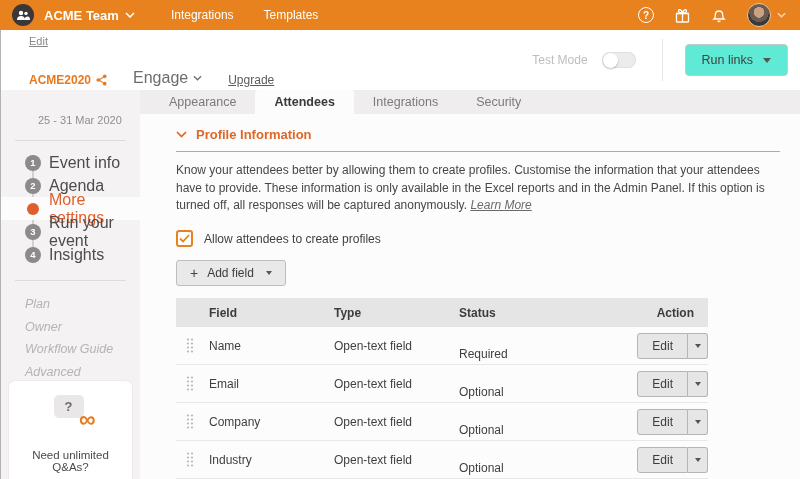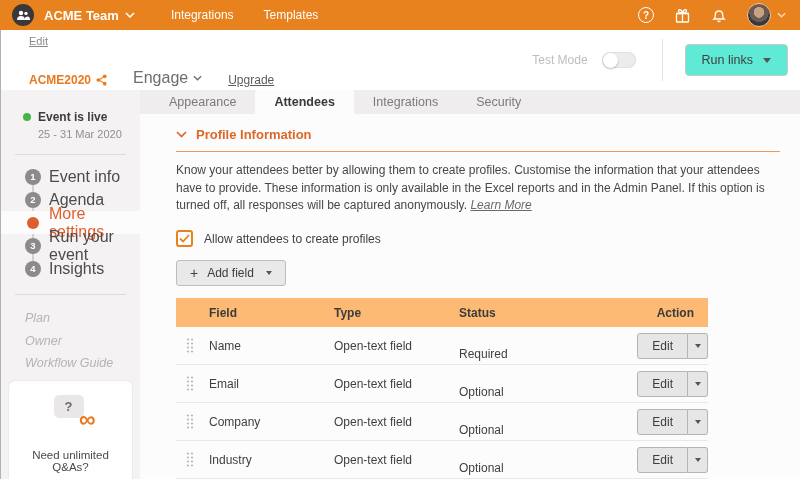--- a/index.html
+++ b/index.html
@@ -78,21 +78,21 @@
 
   .checkbox-row { margin-top:15px; display:flex; align-items:center; gap:11px; }
   .checkbox { width:17px; height:17px; border:2px solid #e8821e; border-radius:3px; background:#fff; display:flex; align-items:center; justify-content:center; cursor:pointer; }
   .checkbox-label { font-size:12px; color:#3f3f3f; }
 
   .addfield-btn { margin-top:13px; height:26px; padding:0 13px; background:#e9e9e9; border:1px solid #bdbdbd; border-radius:3px; display:inline-flex; align-items:center; gap:9px; font-size:12px; color:#3c3c3c; cursor:pointer; }
   .plus { font-size:14px; color:#444; line-height:1; }
 
   
   .ftable { margin-top:12px; width:532px; }
-  .thead { display:flex; align-items:center; height:29px; background:#fdba74; font-size:12px; font-weight:bold; color:#3c3c3c; }
+  .thead { display:flex; align-items:center; height:29px; background:#e5e5e5; font-size:12px; font-weight:bold; color:#3c3c3c; }
   .th-field { width:158px; padding-left:33px; }
   .th-type { width:125px; }
   .th-status { flex:1; }
   .th-action { width:70px; text-align:right; padding-right:14px; }
   .frow { display:flex; align-items:center; height:38px; border-bottom:1px solid #e9e8e8; font-size:12px; color:#3f3f3f; }
   .cell-handle { width:33px; display:flex; justify-content:flex-start; padding-left:10px; cursor:grab; }
   .cell-field { width:125px; }
   .cell-type { width:125px; }
   .cell-status { flex:1;margin-top:16px; }
   .cell-action { width:72px; display:flex; justify-content:flex-end; }
@@ -185,24 +185,20 @@
       <span>Run links</span>
       <span class="caret"></span>
     </button>
   </div>
 </div>
 
 <div class="bodywrap">
 
   <div class="sidebar">
     <div class="status">
-      <div class="status-top">
-        <span class="live-dot"></span>
-        <span class="status-label">Event is live</span>
-      </div>
       <div class="status-dates">25 - 31 Mar 2020</div>
     </div>
     <div class="side-div"></div>
 
     <div class="stepper">
       <div class="step-line"></div>
       <div class="step">
         <span class="step-circle">1</span>
         <span class="step-label">Event info</span>
       </div>

